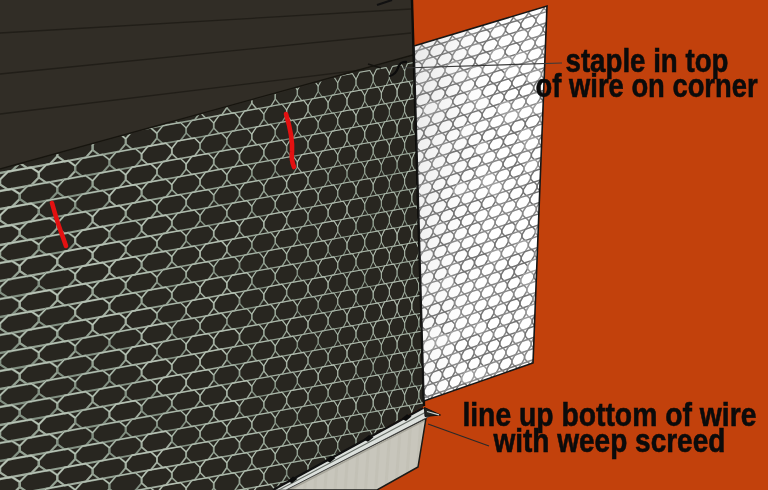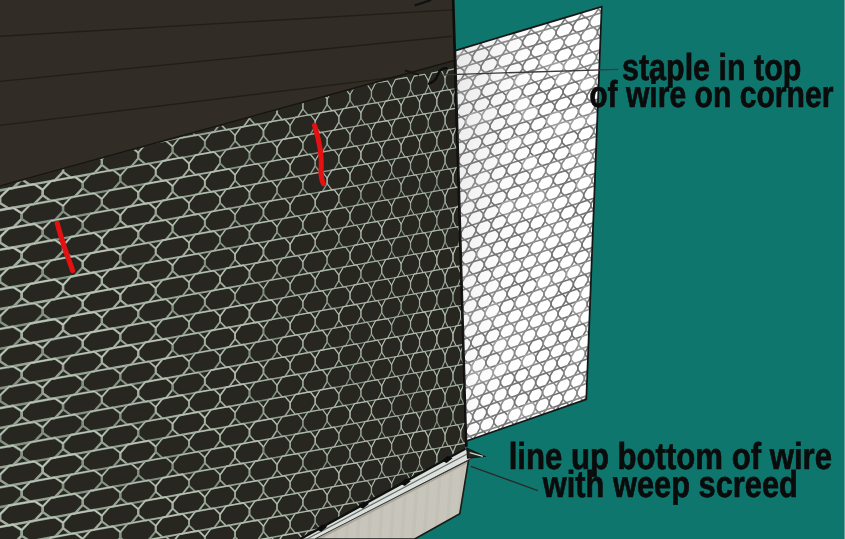--- a/index.html
+++ b/index.html
@@ -1,16 +1,16 @@
 <!DOCTYPE html>
 <html><head>
 <meta charset="utf-8">
 <style>
   html,body{margin:0;padding:0;background:#fff;}
-  #stage{position:relative;width:768px;height:490px;overflow:hidden;background:#0f766e;
+  #stage{position:relative;width:768px;height:490px;overflow:hidden;background:#c2410c;
          font-family:"Liberation Sans", sans-serif;}
   svg text{font-family:"Liberation Sans", sans-serif;font-weight:bold;fill:#0b0b0b;stroke:#0b0b0b;stroke-width:0.6;}
 </style>
 </head>
 <body>
 <div id="stage">
 <svg id="sc" width="768" height="490" viewBox="0 0 768 490">
   <defs>
     <clipPath id="wallClip">
       <polygon points="0,0 412,0 424,406 273,490 0,490"></polygon>

